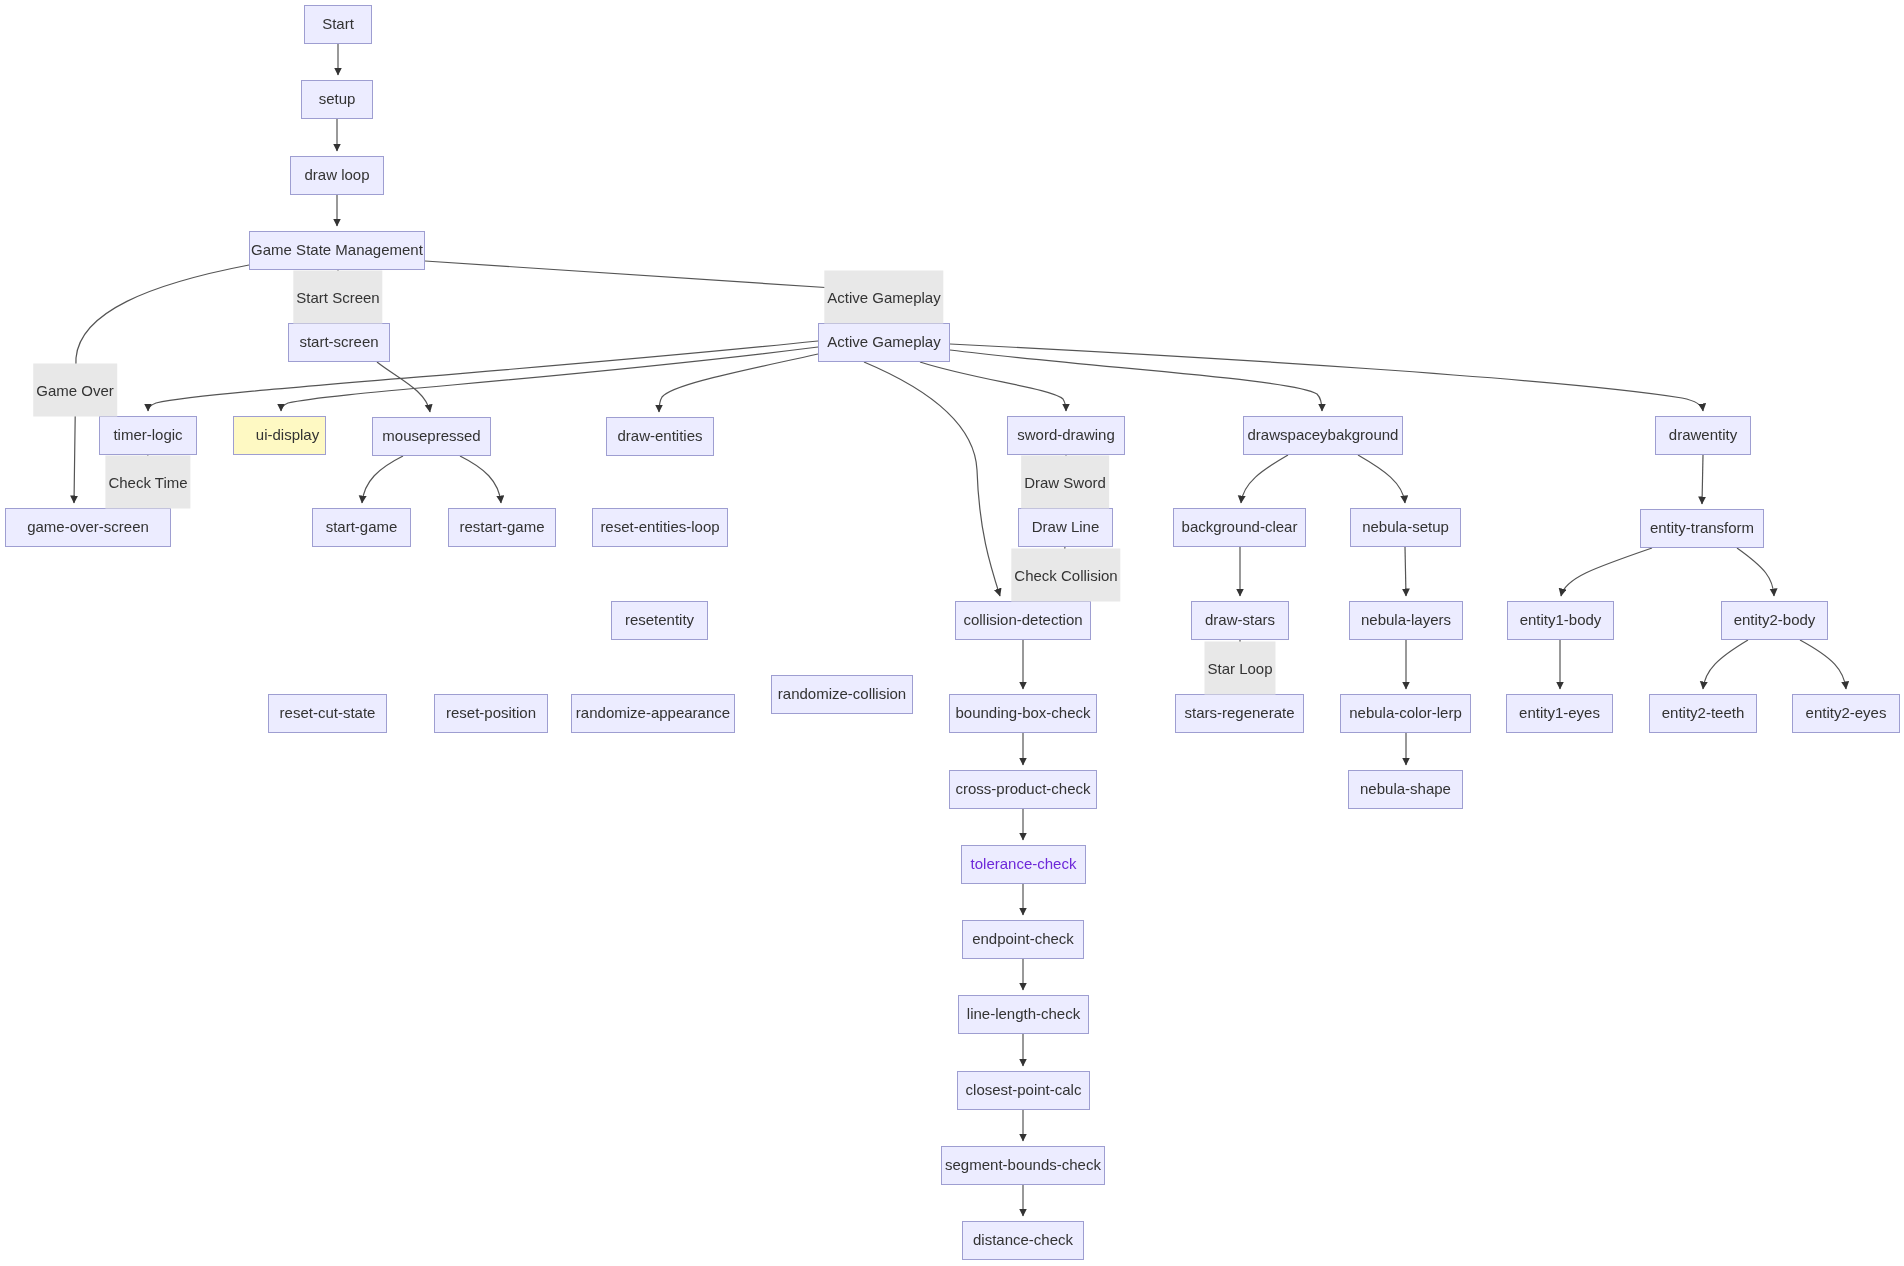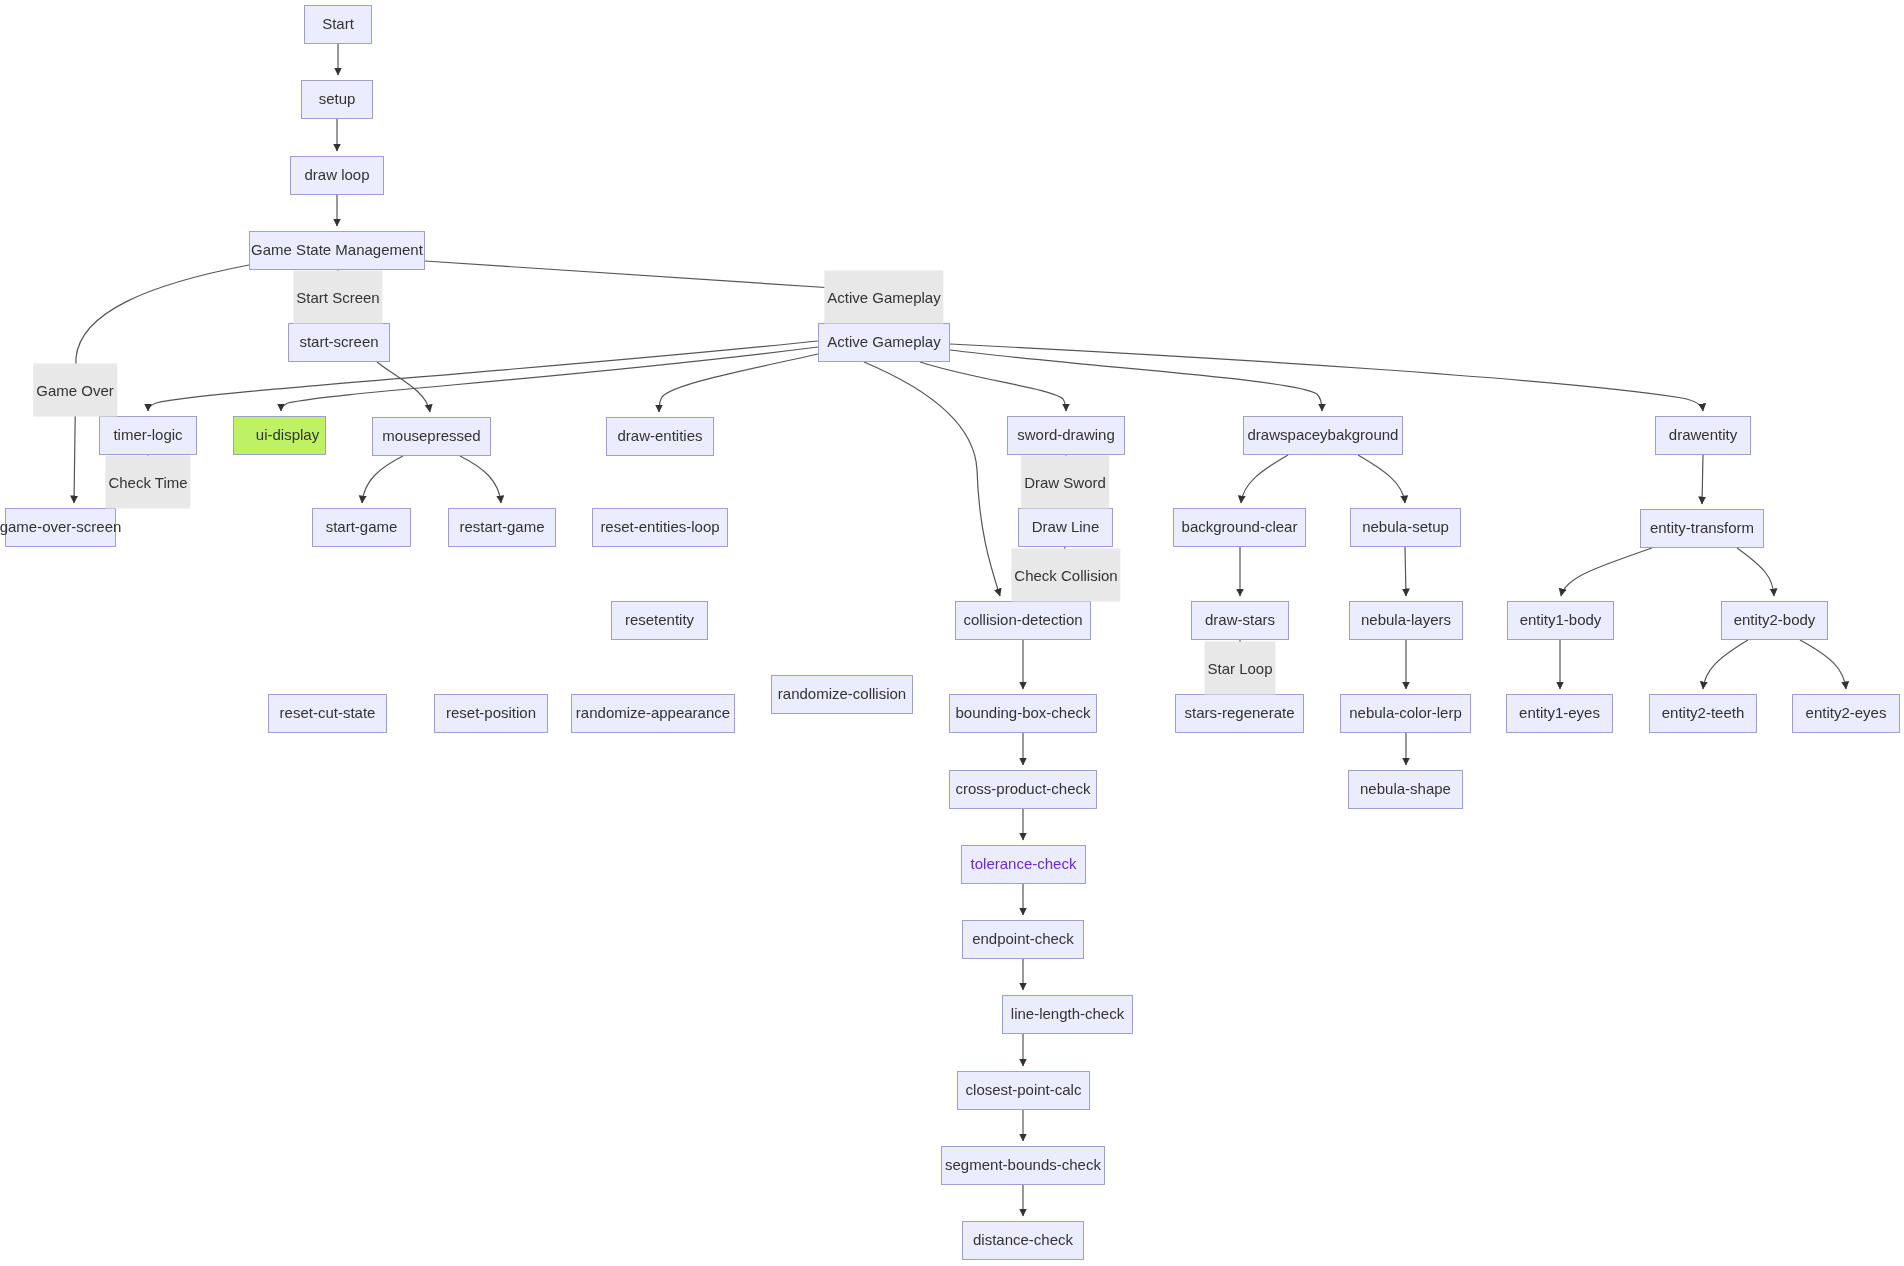--- a/index.html
+++ b/index.html
@@ -81,41 +81,41 @@
         <path d="M1800,640 C1833,658 1844,670 1846,689" fill="none" stroke="#555555" stroke-width="1.2" marker-end="url(#arrowhead)"></path>
       </g>
   </svg>
   <div id="node-layer">
       <div class="node" style="left: 304px; top: 5px; width: 68px; height: 39px; background: rgb(236, 236, 255); border: 1px solid rgb(158, 158, 209); color: rgb(51, 51, 51);">Start</div>
       <div class="node" style="left: 301px; top: 80px; width: 72px; height: 39px; background: rgb(236, 236, 255); border: 1px solid rgb(158, 158, 209); color: rgb(51, 51, 51);">setup</div>
       <div class="node" style="left: 290px; top: 156px; width: 94px; height: 39px; background: rgb(236, 236, 255); border: 1px solid rgb(158, 158, 209); color: rgb(51, 51, 51);">draw loop</div>
       <div class="node" style="left: 249px; top: 231px; width: 176px; height: 39px; background: rgb(236, 236, 255); border: 1px solid rgb(158, 158, 209); color: rgb(51, 51, 51);">Game State Management</div>
       <div class="node" style="left: 288px; top: 323px; width: 102px; height: 39px; background: rgb(236, 236, 255); border: 1px solid rgb(158, 158, 209); color: rgb(51, 51, 51);">start-screen</div>
       <div class="node" style="left: 818px; top: 323px; width: 132px; height: 39px; background: rgb(236, 236, 255); border: 1px solid rgb(158, 158, 209); color: rgb(51, 51, 51);">Active Gameplay</div>
-      <div class="node" style="left: 5px; top: 508px; width: 111px; height: 39px; background: rgb(236, 236, 255); border: 1px solid rgb(158, 158, 209); color: rgb(51, 51, 51);">game-over-screen</div>
+      <div class="node" style="left: 5px; top: 508px; width: 166px; height: 39px; background: rgb(236, 236, 255); border: 1px solid rgb(158, 158, 209); color: rgb(51, 51, 51);">game-over-screen</div>
       <div class="node" style="left: 99px; top: 416px; width: 98px; height: 39px; background: rgb(236, 236, 255); border: 1px solid rgb(158, 158, 209); color: rgb(51, 51, 51);">timer-logic</div>
-      <div class="node" style="left: 233px; top: 416px; width: 93px; height: 39px; background: #bef264; border: 1px solid rgb(158, 158, 209); color: rgb(51, 51, 51); padding-left: 16px;">ui-display</div>
+      <div class="node" style="left: 233px; top: 416px; width: 93px; height: 39px; background: #fef9c3; border: 1px solid rgb(158, 158, 209); color: rgb(51, 51, 51); padding-left: 16px;">ui-display</div>
       <div class="node" style="left: 372px; top: 417px; width: 119px; height: 39px; background: rgb(236, 236, 255); border: 1px solid rgb(158, 158, 209); color: rgb(51, 51, 51);">mousepressed</div>
       <div class="node" style="left: 312px; top: 508px; width: 99px; height: 39px; background: rgb(236, 236, 255); border: 1px solid rgb(158, 158, 209); color: rgb(51, 51, 51);">start-game</div>
       <div class="node" style="left: 448px; top: 508px; width: 108px; height: 39px; background: rgb(236, 236, 255); border: 1px solid rgb(158, 158, 209); color: rgb(51, 51, 51);">restart-game</div>
       <div class="node" style="left: 606px; top: 417px; width: 108px; height: 39px; background: rgb(236, 236, 255); border: 1px solid rgb(158, 158, 209); color: rgb(51, 51, 51);">draw-entities</div>
       <div class="node" style="left: 592px; top: 508px; width: 136px; height: 39px; background: rgb(236, 236, 255); border: 1px solid rgb(158, 158, 209); color: rgb(51, 51, 51);">reset-entities-loop</div>
       <div class="node" style="left: 611px; top: 601px; width: 97px; height: 39px; background: rgb(236, 236, 255); border: 1px solid rgb(158, 158, 209); color: rgb(51, 51, 51);">resetentity</div>
       <div class="node" style="left: 268px; top: 694px; width: 119px; height: 39px; background: rgb(236, 236, 255); border: 1px solid rgb(158, 158, 209); color: rgb(51, 51, 51);">reset-cut-state</div>
       <div class="node" style="left: 434px; top: 694px; width: 114px; height: 39px; background: rgb(236, 236, 255); border: 1px solid rgb(158, 158, 209); color: rgb(51, 51, 51);">reset-position</div>
       <div class="node" style="left: 571px; top: 694px; width: 164px; height: 39px; background: rgb(236, 236, 255); border: 1px solid rgb(158, 158, 209); color: rgb(51, 51, 51);">randomize-appearance</div>
       <div class="node" style="left: 771px; top: 675px; width: 142px; height: 39px; background: rgb(236, 236, 255); border: 1px solid rgb(158, 158, 209); color: rgb(51, 51, 51);">randomize-collision</div>
       <div class="node" style="left: 1007px; top: 416px; width: 118px; height: 39px; background: rgb(236, 236, 255); border: 1px solid rgb(158, 158, 209); color: rgb(51, 51, 51);">sword-drawing</div>
       <div class="node" style="left: 1018px; top: 508px; width: 95px; height: 39px; background: rgb(236, 236, 255); border: 1px solid rgb(158, 158, 209); color: rgb(51, 51, 51);">Draw Line</div>
       <div class="node" style="left: 955px; top: 601px; width: 136px; height: 39px; background: rgb(236, 236, 255); border: 1px solid rgb(158, 158, 209); color: rgb(51, 51, 51);">collision-detection</div>
       <div class="node" style="left: 949px; top: 694px; width: 148px; height: 39px; background: rgb(236, 236, 255); border: 1px solid rgb(158, 158, 209); color: rgb(51, 51, 51);">bounding-box-check</div>
       <div class="node" style="left: 949px; top: 770px; width: 148px; height: 39px; background: rgb(236, 236, 255); border: 1px solid rgb(158, 158, 209); color: rgb(51, 51, 51);">cross-product-check</div>
       <div class="node" style="left: 961px; top: 845px; width: 125px; height: 39px; background: rgb(236, 236, 255); border: 1px solid rgb(158, 158, 209); color: #6d28d9;">tolerance-check</div>
       <div class="node" style="left: 962px; top: 920px; width: 122px; height: 39px; background: rgb(236, 236, 255); border: 1px solid rgb(158, 158, 209); color: rgb(51, 51, 51);">endpoint-check</div>
-      <div class="node" style="left: 958px; top: 995px; width: 131px; height: 39px; background: rgb(236, 236, 255); border: 1px solid rgb(158, 158, 209); color: rgb(51, 51, 51); margin-left: 44px;">line-length-check</div>
+      <div class="node" style="left: 958px; top: 995px; width: 131px; height: 39px; background: rgb(236, 236, 255); border: 1px solid rgb(158, 158, 209); color: rgb(51, 51, 51);">line-length-check</div>
       <div class="node" style="left: 957px; top: 1071px; width: 133px; height: 39px; background: rgb(236, 236, 255); border: 1px solid rgb(158, 158, 209); color: rgb(51, 51, 51);">closest-point-calc</div>
       <div class="node" style="left: 941px; top: 1146px; width: 164px; height: 39px; background: rgb(236, 236, 255); border: 1px solid rgb(158, 158, 209); color: rgb(51, 51, 51);">segment-bounds-check</div>
       <div class="node" style="left: 962px; top: 1221px; width: 122px; height: 39px; background: rgb(236, 236, 255); border: 1px solid rgb(158, 158, 209); color: rgb(51, 51, 51);">distance-check</div>
       <div class="node" style="left: 1243px; top: 416px; width: 160px; height: 39px; background: rgb(236, 236, 255); border: 1px solid rgb(158, 158, 209); color: rgb(51, 51, 51);">drawspaceybakground</div>
       <div class="node" style="left: 1173px; top: 508px; width: 133px; height: 39px; background: rgb(236, 236, 255); border: 1px solid rgb(158, 158, 209); color: rgb(51, 51, 51);">background-clear</div>
       <div class="node" style="left: 1191px; top: 601px; width: 98px; height: 39px; background: rgb(236, 236, 255); border: 1px solid rgb(158, 158, 209); color: rgb(51, 51, 51);">draw-stars</div>
       <div class="node" style="left: 1175px; top: 694px; width: 129px; height: 39px; background: rgb(236, 236, 255); border: 1px solid rgb(158, 158, 209); color: rgb(51, 51, 51);">stars-regenerate</div>
       <div class="node" style="left: 1350px; top: 508px; width: 111px; height: 39px; background: rgb(236, 236, 255); border: 1px solid rgb(158, 158, 209); color: rgb(51, 51, 51);">nebula-setup</div>
       <div class="node" style="left: 1349px; top: 601px; width: 114px; height: 39px; background: rgb(236, 236, 255); border: 1px solid rgb(158, 158, 209); color: rgb(51, 51, 51);">nebula-layers</div>
       <div class="node" style="left: 1340px; top: 694px; width: 131px; height: 39px; background: rgb(236, 236, 255); border: 1px solid rgb(158, 158, 209); color: rgb(51, 51, 51);">nebula-color-lerp</div>

